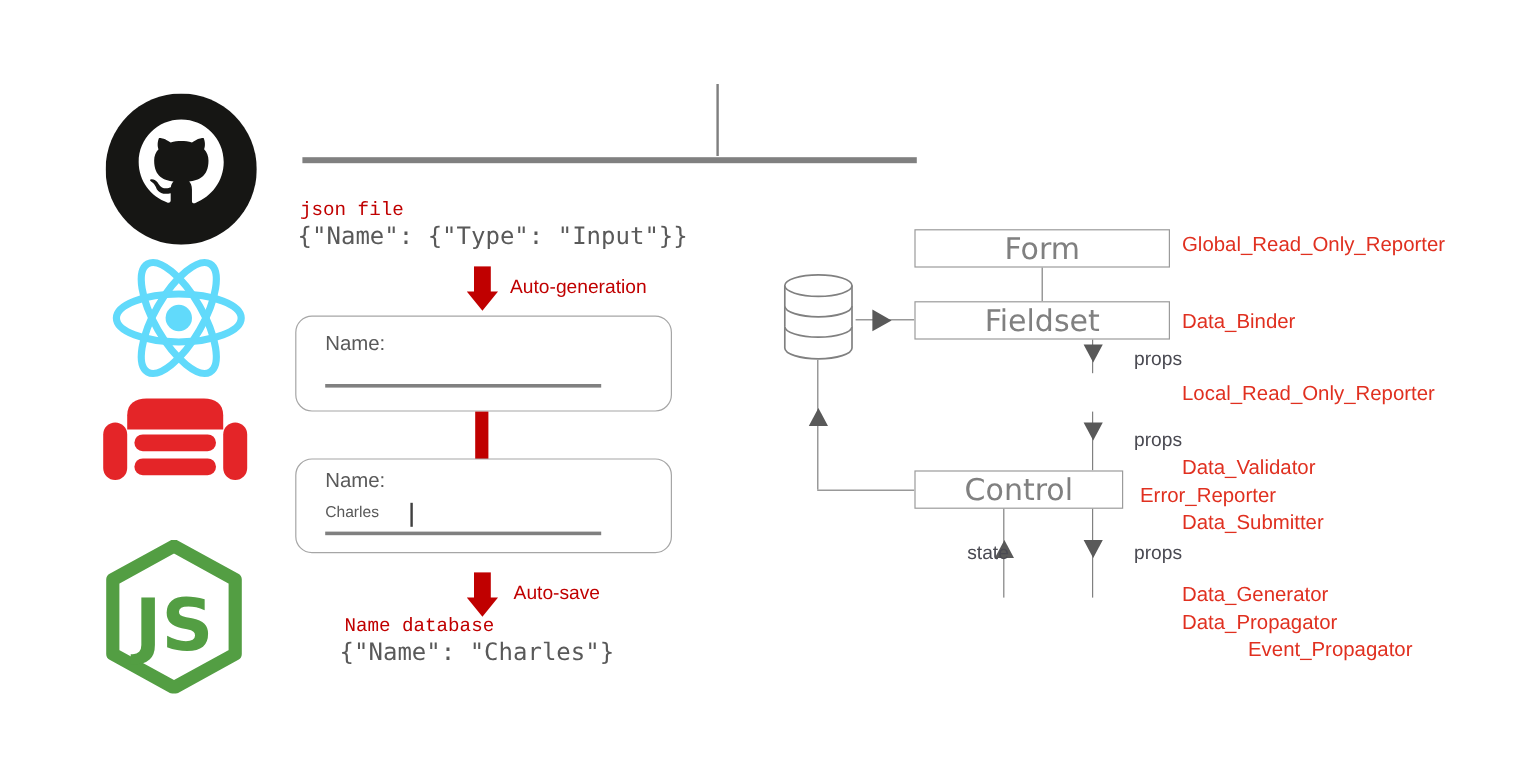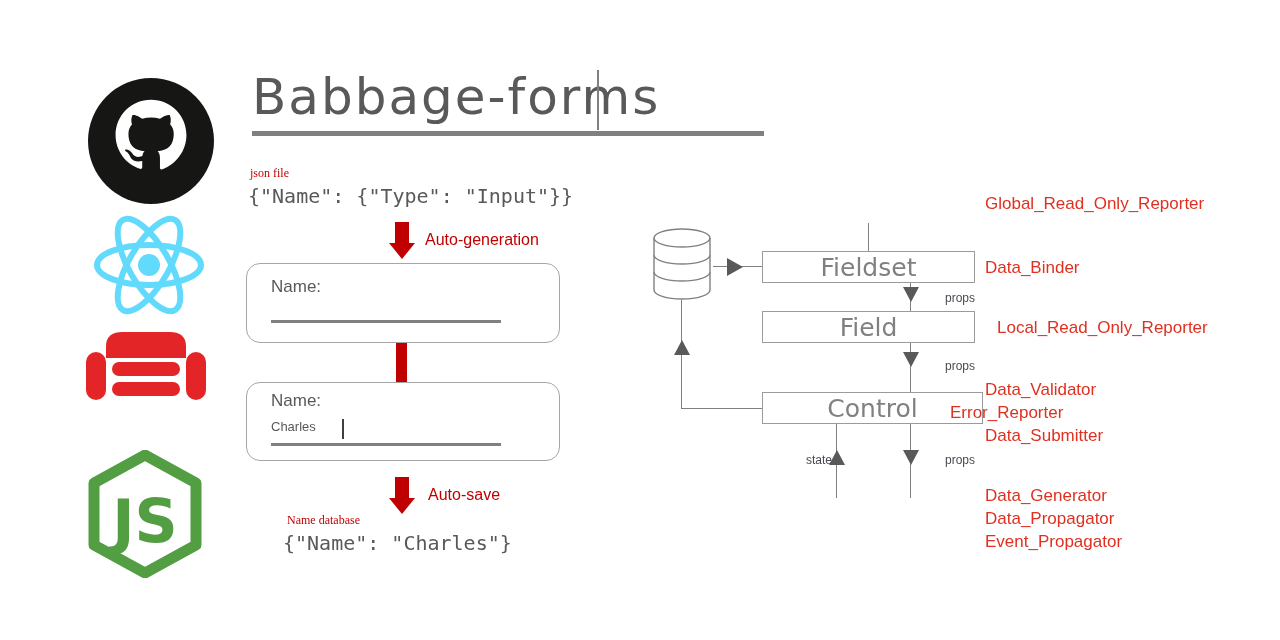--- a/index.html
+++ b/index.html
@@ -45,22 +45,22 @@
     left: 252px;
     top: 131px;
     width: 512px;
     height: 5px;
     background: #808080;
   }
 
   
   .mono-red {
     position: absolute;
-    font-family: Liberation Serif, serif;
-    font-size: 12px;
+    font-family: Liberation Mono, monospace;
+    font-size: 16px;
     color: #C00000;
     white-space: nowrap;
   }
   .mono-gray {
     position: absolute;
     font-family: "DejaVu Sans Mono", monospace;
     font-size: 20px;
     color: #595959;
     white-space: nowrap;
   }
@@ -162,21 +162,21 @@
   }
   .arrow-right {
     position: absolute;
     width: 0; height: 0;
     border-top: 9px solid transparent;
     border-bottom: 9px solid transparent;
     border-left: 16px solid #595959;
   }
   .edge-label {
     position: absolute;
-    font-size: 12px;
+    font-size: 16px;
     color: #4a4a52;
     white-space: nowrap;
     font-family: "Liberation Sans", sans-serif;
     padding-left: 24px;
   }
   .annot {
     position: absolute;
     color: #E03020;
     font-size: 17px;
     line-height: 23px;
@@ -219,21 +219,20 @@
     </svg>
   </div>
 
   <div class="logo" style="left:86px; top:450px; width:118px; height:128px;">
     <svg width="118" height="128" viewBox="0 0 118 128">
       <path d="M59 5 L110 33 L110 95 L59 123 L8 95 L8 33 Z" fill="none" stroke="#539E43" stroke-width="11" stroke-linejoin="round"></path>
       <text x="59" y="92" font-family="DejaVu Sans, sans-serif" font-size="60" font-weight="bold" fill="#539E43" text-anchor="middle" stroke="#ffffff" stroke-width="0">JS</text>
     </svg>
   </div>
 
-  <div id="title-text">Babbage-forms</div>
   <div id="title-caret"></div>
   <div id="title-rule"></div>
 
   <div class="mono-red" style="left:250px; top:166px;">json file</div>
   <div class="mono-gray" style="left:248px; top:184px;">{"Name": {"Type": "Input"}}</div>
 
   <div class="red-arrow-shaft" style="left:395px; top:222px; width:14px; height:22px;"></div>
   <div class="red-arrow-head" style="left:389px; top:243px;"></div>
   <div class="red-label" style="left:425px; top:231px;">Auto-generation</div>
 
@@ -269,54 +268,54 @@
     </svg>
   </div>
 
   <div class="edge-h" style="left:713px; top:266px; width:49px;"></div>
   <div class="arrow-right" style="left:727px; top:258px;"></div>
 
   <div class="edge-v" style="left:681px; top:300px; height:108px;"></div>
   <div class="arrow-up" style="left:674px; top:340px;"></div>
   <div class="edge-h" style="left:681px; top:408px; width:81px;"></div>
 
+  <div class="node-box" style="left:762px; top:191px; width:213px; height:32px;">
+    <span>Form</span>
+  </div>
   <div class="annot" style="left:985px; top:192px;">Global_Read_Only_Reporter</div>
 
   <div class="edge-v" style="left:868px; top:223px; height:28px;"></div>
 
   <div class="node-box" style="left:762px; top:251px; width:213px; height:32px;">
     <span>Fieldset</span>
   </div>
   <div class="annot" style="left:985px; top:256px;">Data_Binder</div>
 
   <div class="edge-v" style="left:910px; top:283px; height:28px;"></div>
   <div class="arrow-down" style="left:903px; top:287px;"></div>
   <div class="edge-label" style="left:921px; top:291px;">props</div>
 
-  <div class="node-box" style="left:762px; top:311px; width:213px; height:32px;">
-    <span>Field</span>
-  </div>
-  <div class="annot" style="left:985px; top:316px;margin-left:12px;">Local_Read_Only_Reporter</div>
+  <div class="annot" style="left:985px; top:316px;">Local_Read_Only_Reporter</div>
 
   <div class="edge-v" style="left:910px; top:343px; height:49px;"></div>
   <div class="arrow-down" style="left:903px; top:352px;"></div>
   <div class="edge-label" style="left:921px; top:359px;">props</div>
 
-  <div class="node-box" style="left:762px; top:392px; width:221px; height:32px;">
+  <div class="node-box" style="left:762px; top:392px; width:174px; height:32px;">
     <span>Control</span>
   </div>
   <div class="annot" style="left:985px; top:378px;">Data_Validator</div>
   <div class="annot" style="left:950px; top:401px;">Error_Reporter</div>
   <div class="annot" style="left:985px; top:424px;">Data_Submitter</div>
 
   <div class="edge-v" style="left:836px; top:424px; height:74px;"></div>
   <div class="arrow-up" style="left:829px; top:450px;"></div>
   <div class="edge-label" style="left:782px; top:453px;">state</div>
 
   <div class="edge-v" style="left:910px; top:424px; height:74px;"></div>
   <div class="arrow-down" style="left:903px; top:450px;"></div>
   <div class="edge-label" style="left:921px; top:453px;">props</div>
 
   <div class="annot" style="left:985px; top:484px;">Data_Generator</div>
   <div class="annot" style="left:985px; top:507px;text-align:center;">Data_Propagator</div>
-  <div class="annot" style="left:985px; top:530px;">Event_Propagator</div>
+  <div class="annot" style="left:1040px; top:530px;">Event_Propagator</div>
 
 </div>
 
 </body></html>

